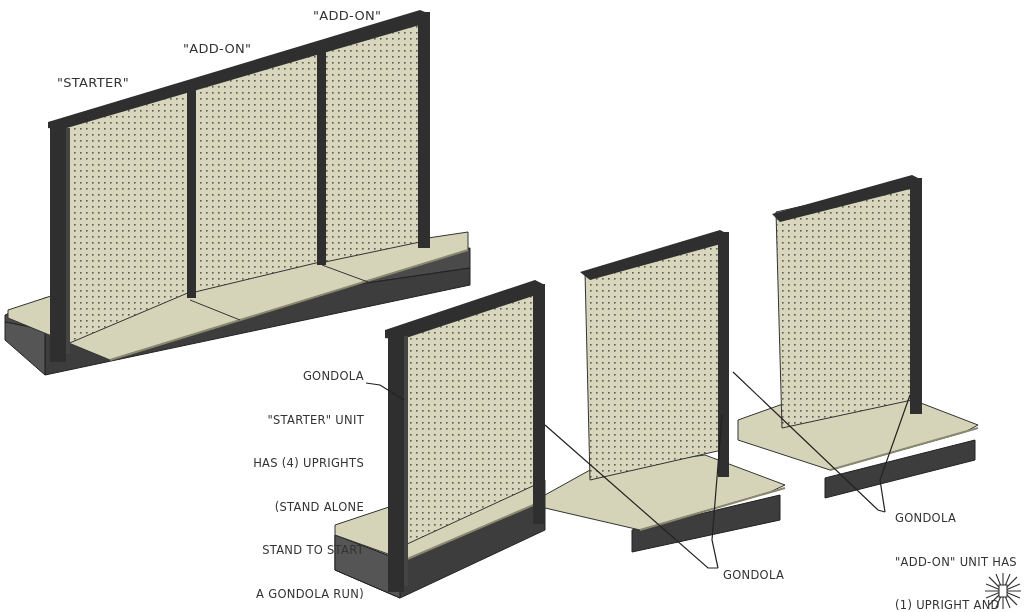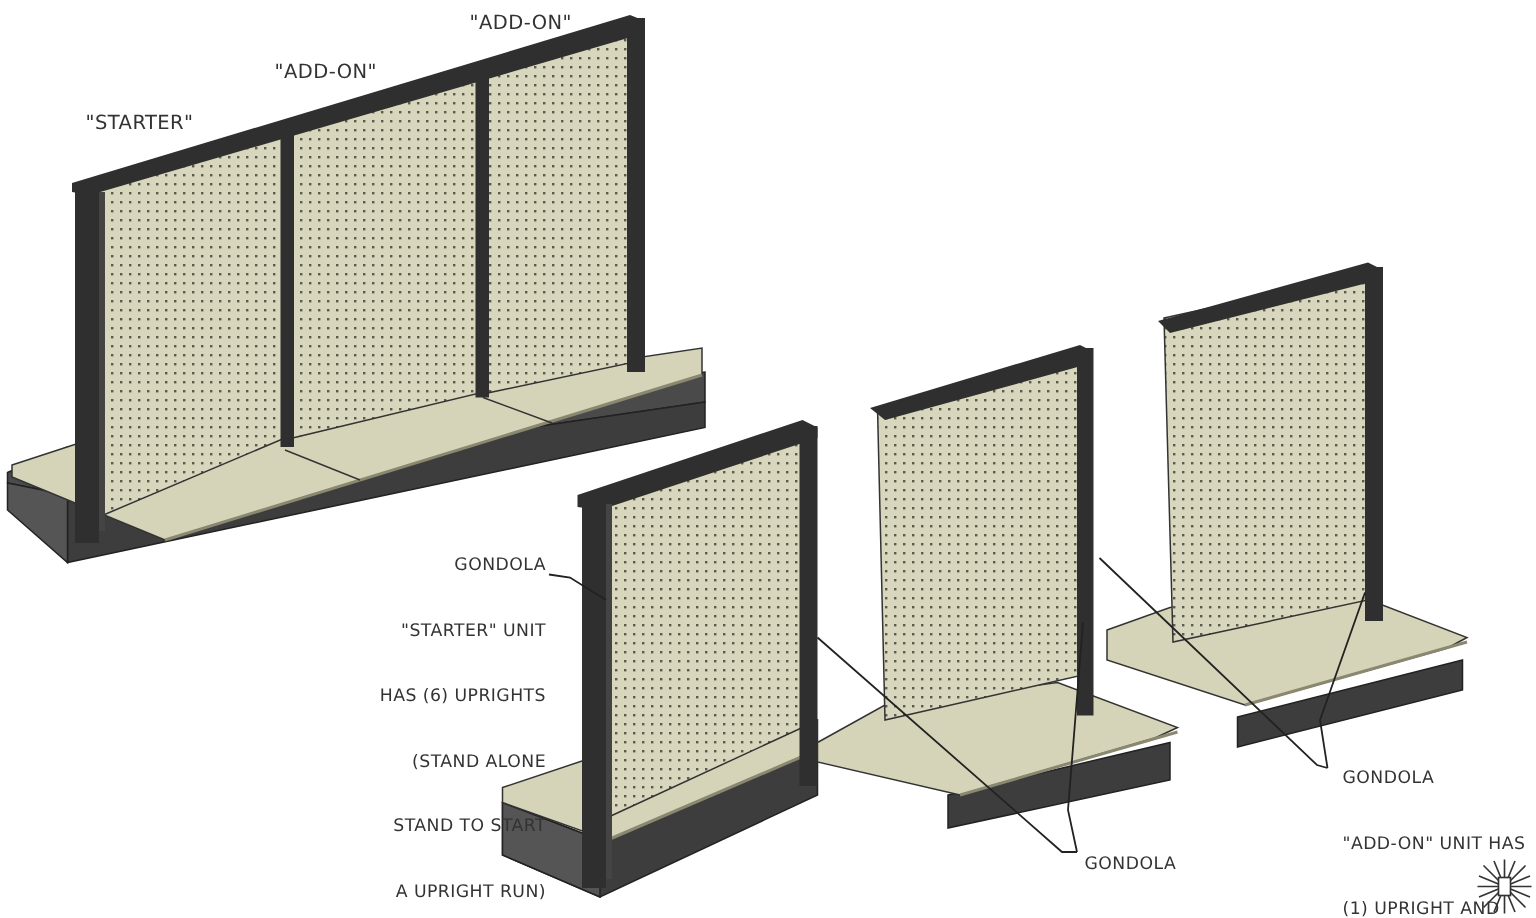--- a/index.html
+++ b/index.html
@@ -98,24 +98,24 @@
   </g>
 </svg>
 
 <div class="lbl top-lbl" style="left:57px;top:76px;">"STARTER"</div>
 <div class="lbl top-lbl" style="left:183px;top:42px;">"ADD-ON"</div>
 <div class="lbl top-lbl" style="left:313px;top:9px;">"ADD-ON"</div>
 
 <div class="lbl right" style="left:226px;top:340px;width:138px;">
   <div>GONDOLA</div>
   <div>"STARTER" UNIT</div>
-  <div>HAS (6) UPRIGHTS</div>
+  <div>HAS (4) UPRIGHTS</div>
   <div>(STAND ALONE</div>
   <div>STAND TO START</div>
-  <div>A UPRIGHT RUN)</div>
+  <div>A GONDOLA RUN)</div>
 </div>
 
 <div class="lbl" style="left:723px;top:539px;">
   <div>GONDOLA</div>
   <div>"ADD-ON" UNIT HAS</div>
   
   
   
 </div>
 

